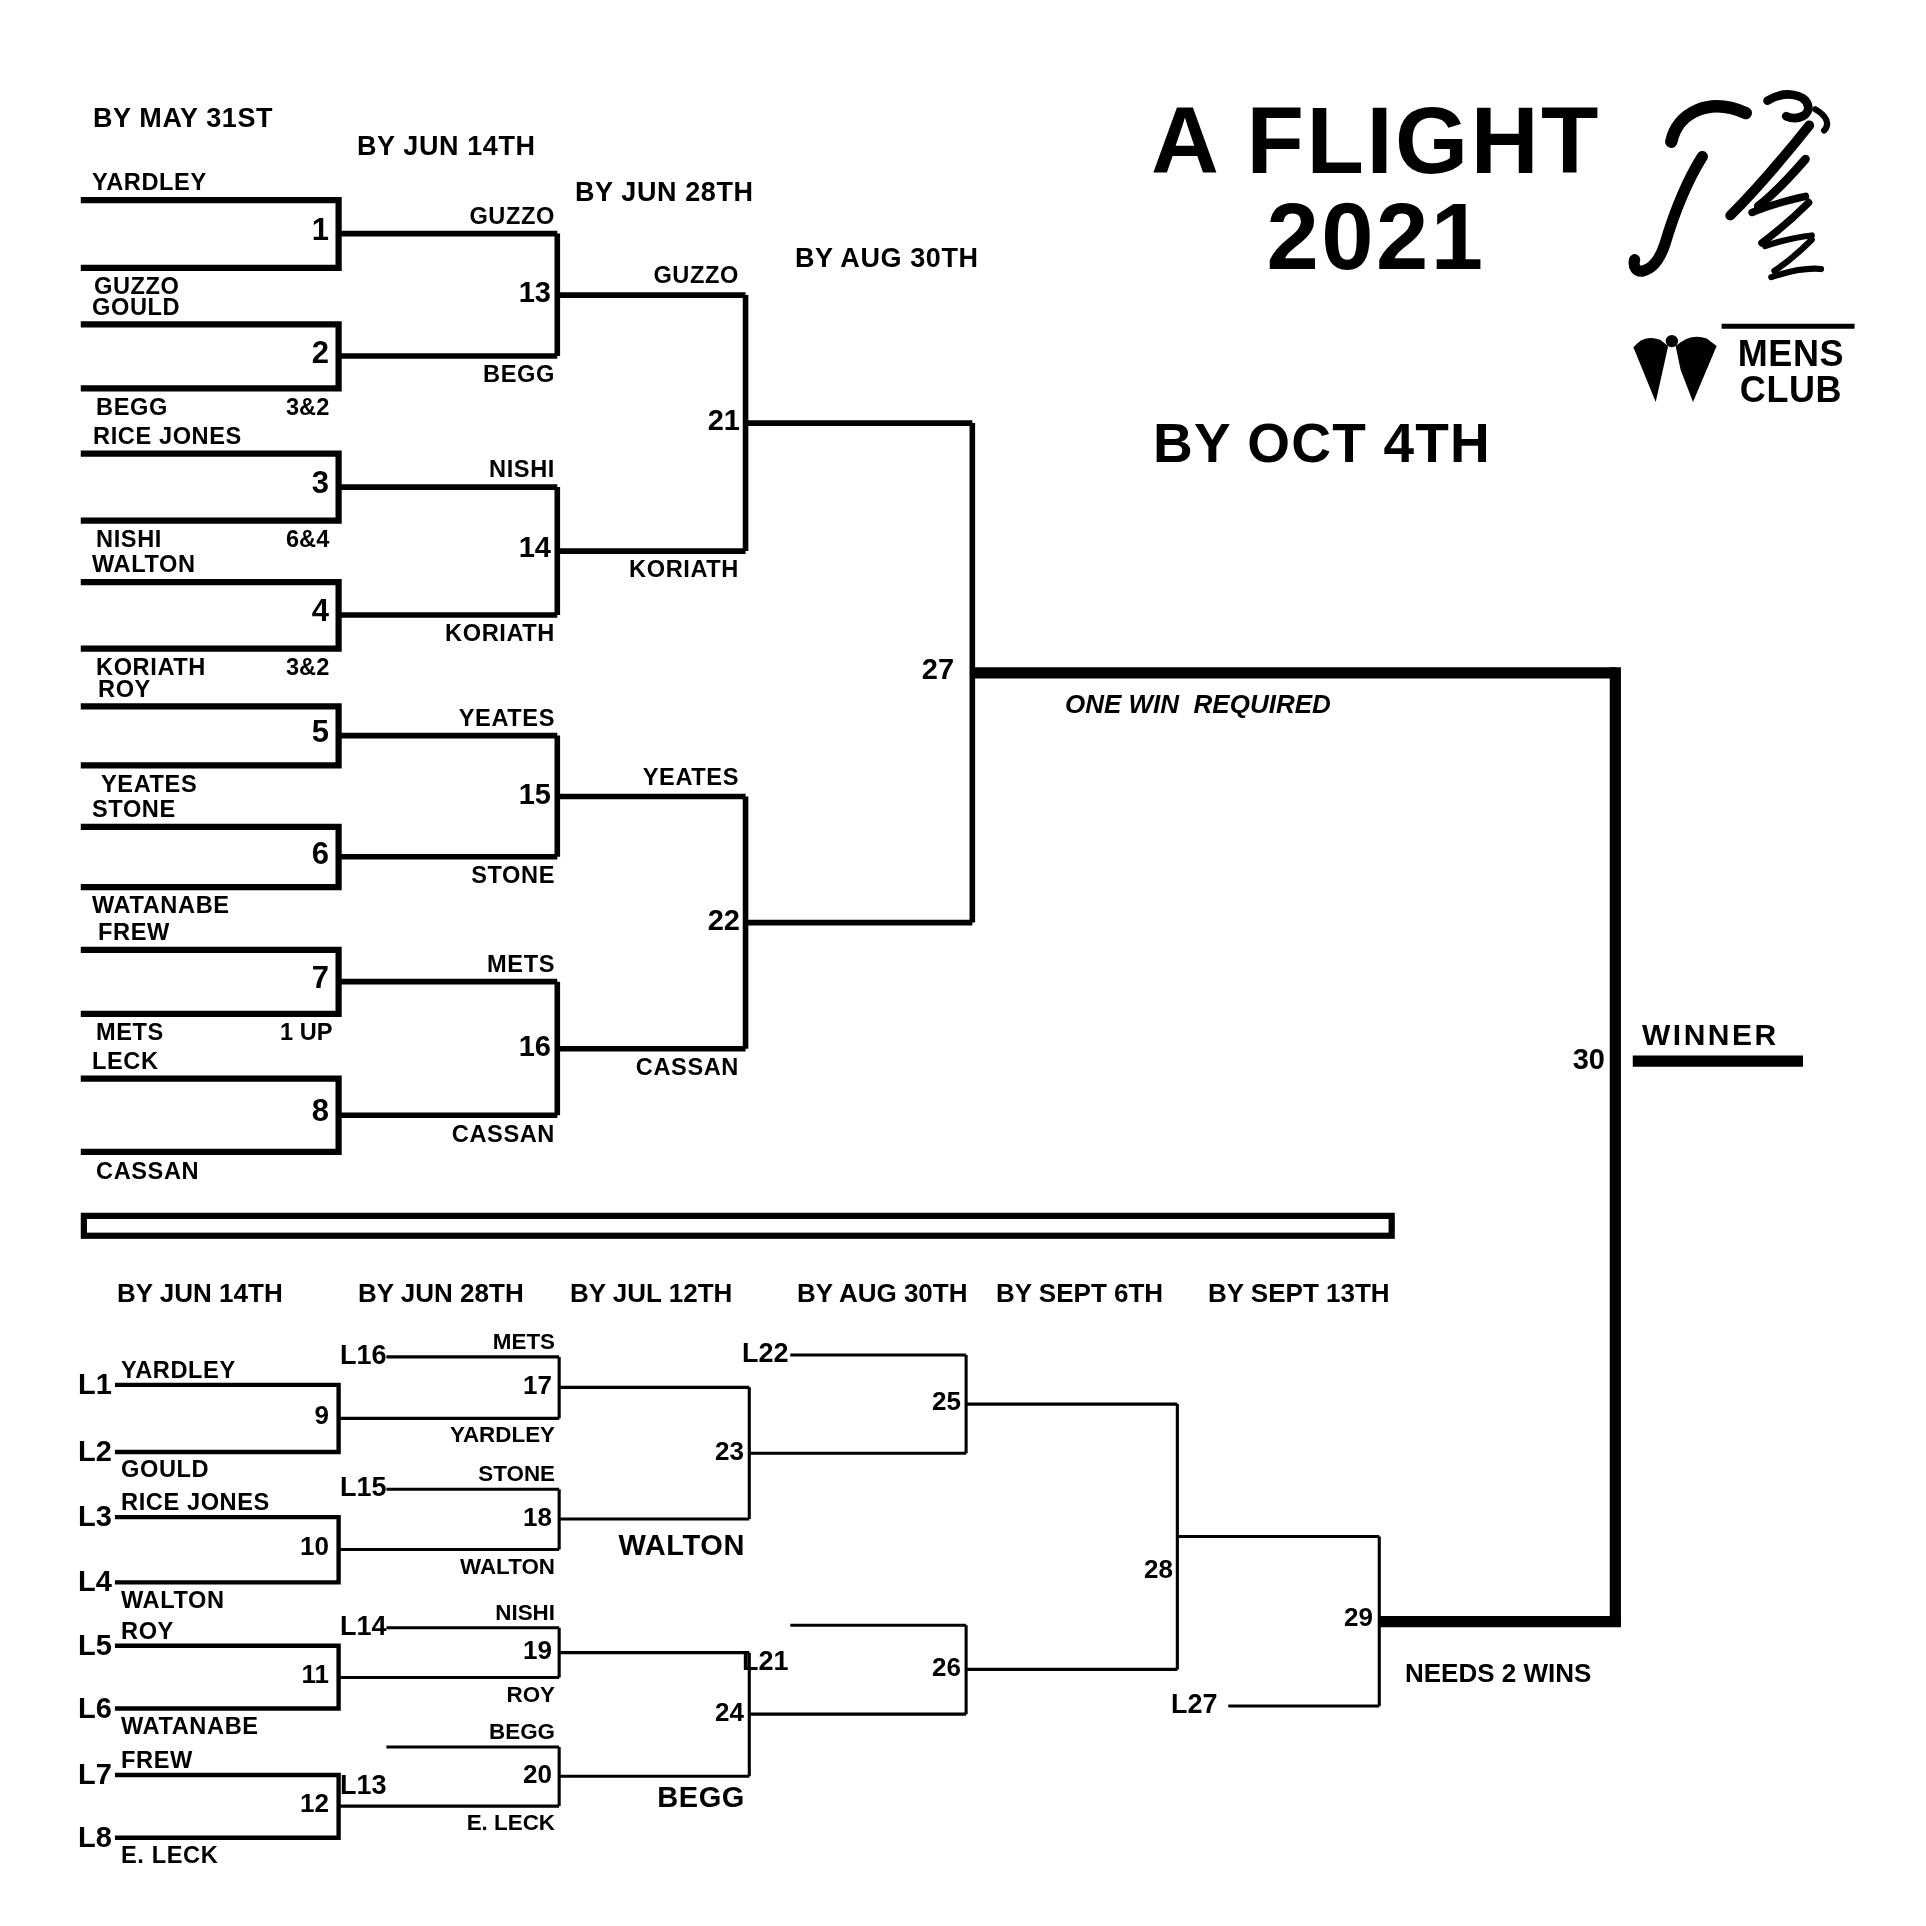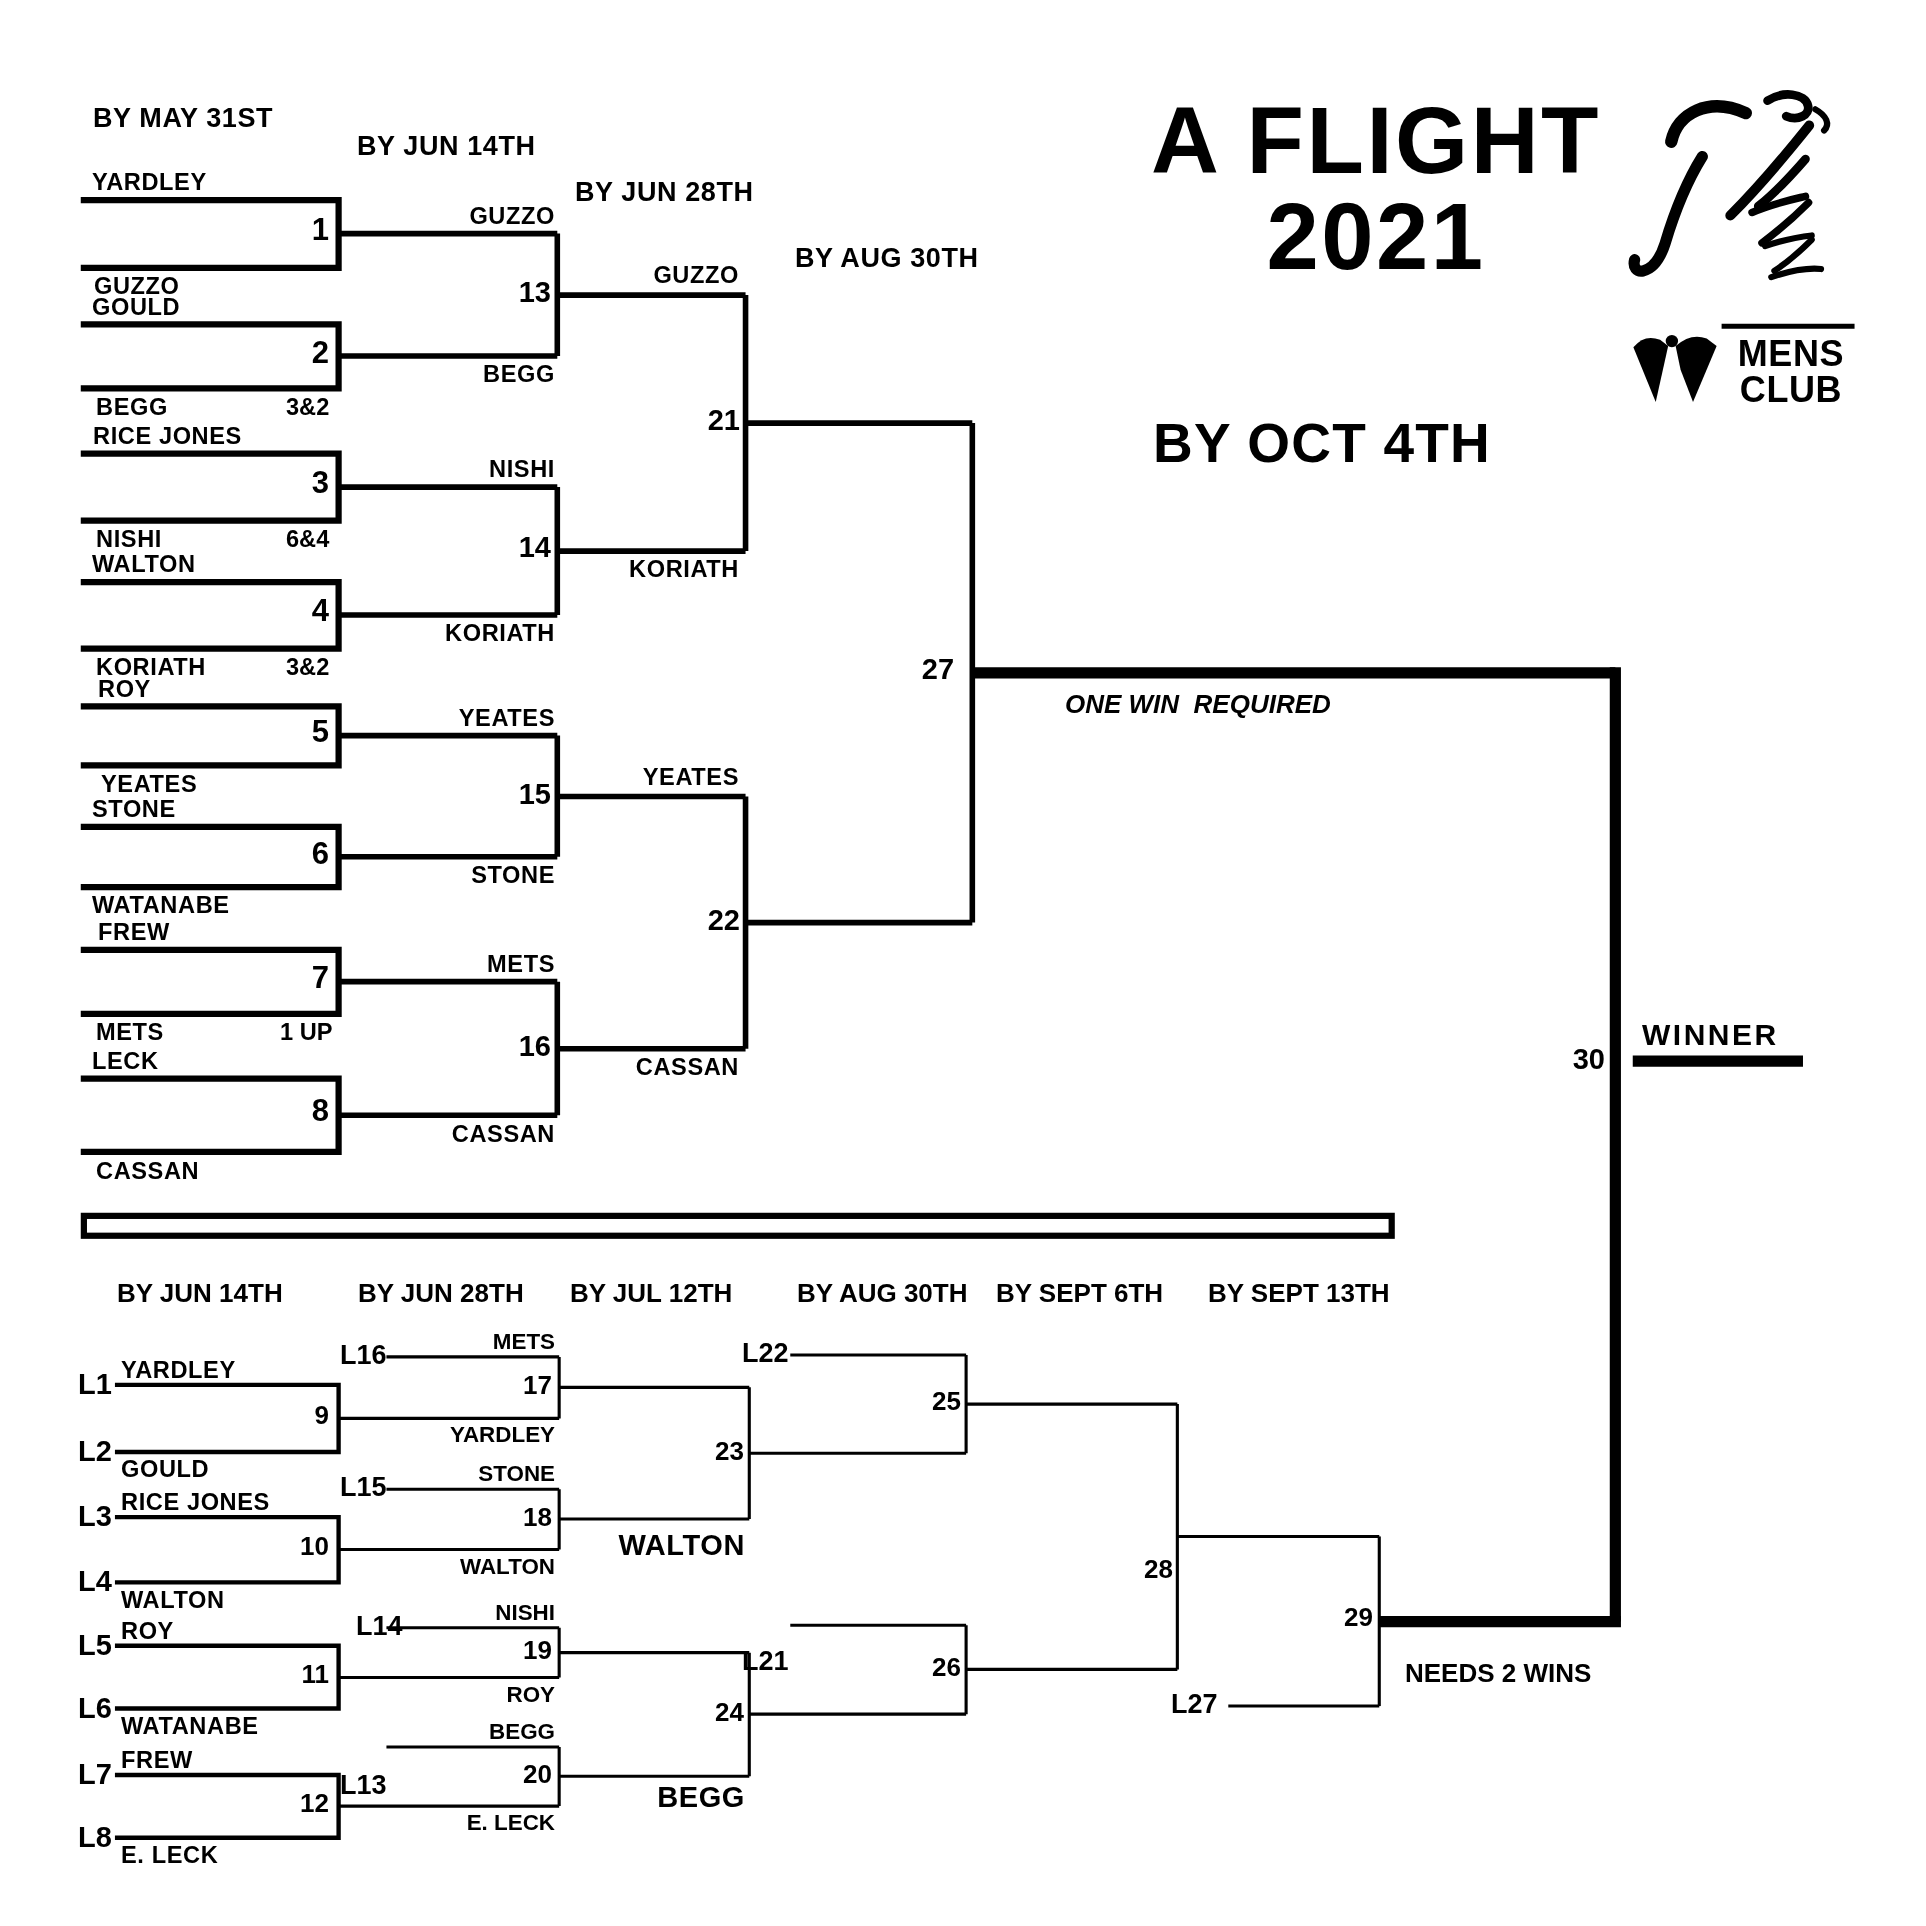--- a/index.html
+++ b/index.html
@@ -217,21 +217,21 @@
 <div class="t nmS right" style="left:404px;top:1330px;width:151px;">METS</div>
 <div class="t numL right" style="left:502px;top:1372px;width:50px;">17</div>
 <div class="t nmS right" style="left:404px;top:1423px;width:151px;">YARDLEY</div>
 
 <div class="t nmS right" style="left:404px;top:1462px;width:151px;">STONE</div>
 <div class="t seedS" style="left:340px;top:1473px;">L15</div>
 <div class="t numL right" style="left:502px;top:1504px;width:50px;">18</div>
 <div class="t nmS right" style="left:404px;top:1555px;width:151px;">WALTON</div>
 
 <div class="t nmS right" style="left:404px;top:1601px;width:151px;">NISHI</div>
-<div class="t seedS" style="left:340px;top:1612px;margin-left:16px;">L14</div>
+<div class="t seedS" style="left:340px;top:1612px;">L14</div>
 <div class="t numL right" style="left:502px;top:1637px;width:50px;">19</div>
 <div class="t nmS right" style="left:404px;top:1683px;width:151px;">ROY</div>
 
 <div class="t nmS right" style="left:404px;top:1720px;width:151px;">BEGG</div>
 <div class="t seedS" style="left:340px;top:1731px;margin-top:40px;">L13</div>
 <div class="t numL right" style="left:502px;top:1761px;width:50px;">20</div>
 <div class="t nmS right" style="left:404px;top:1811px;width:151px;">E. LECK</div>
 
 <div class="t numL right" style="left:696px;top:1438px;width:48px;">23</div>
 <div class="t big right" style="left:590px;top:1530px;width:155px;">WALTON</div>

